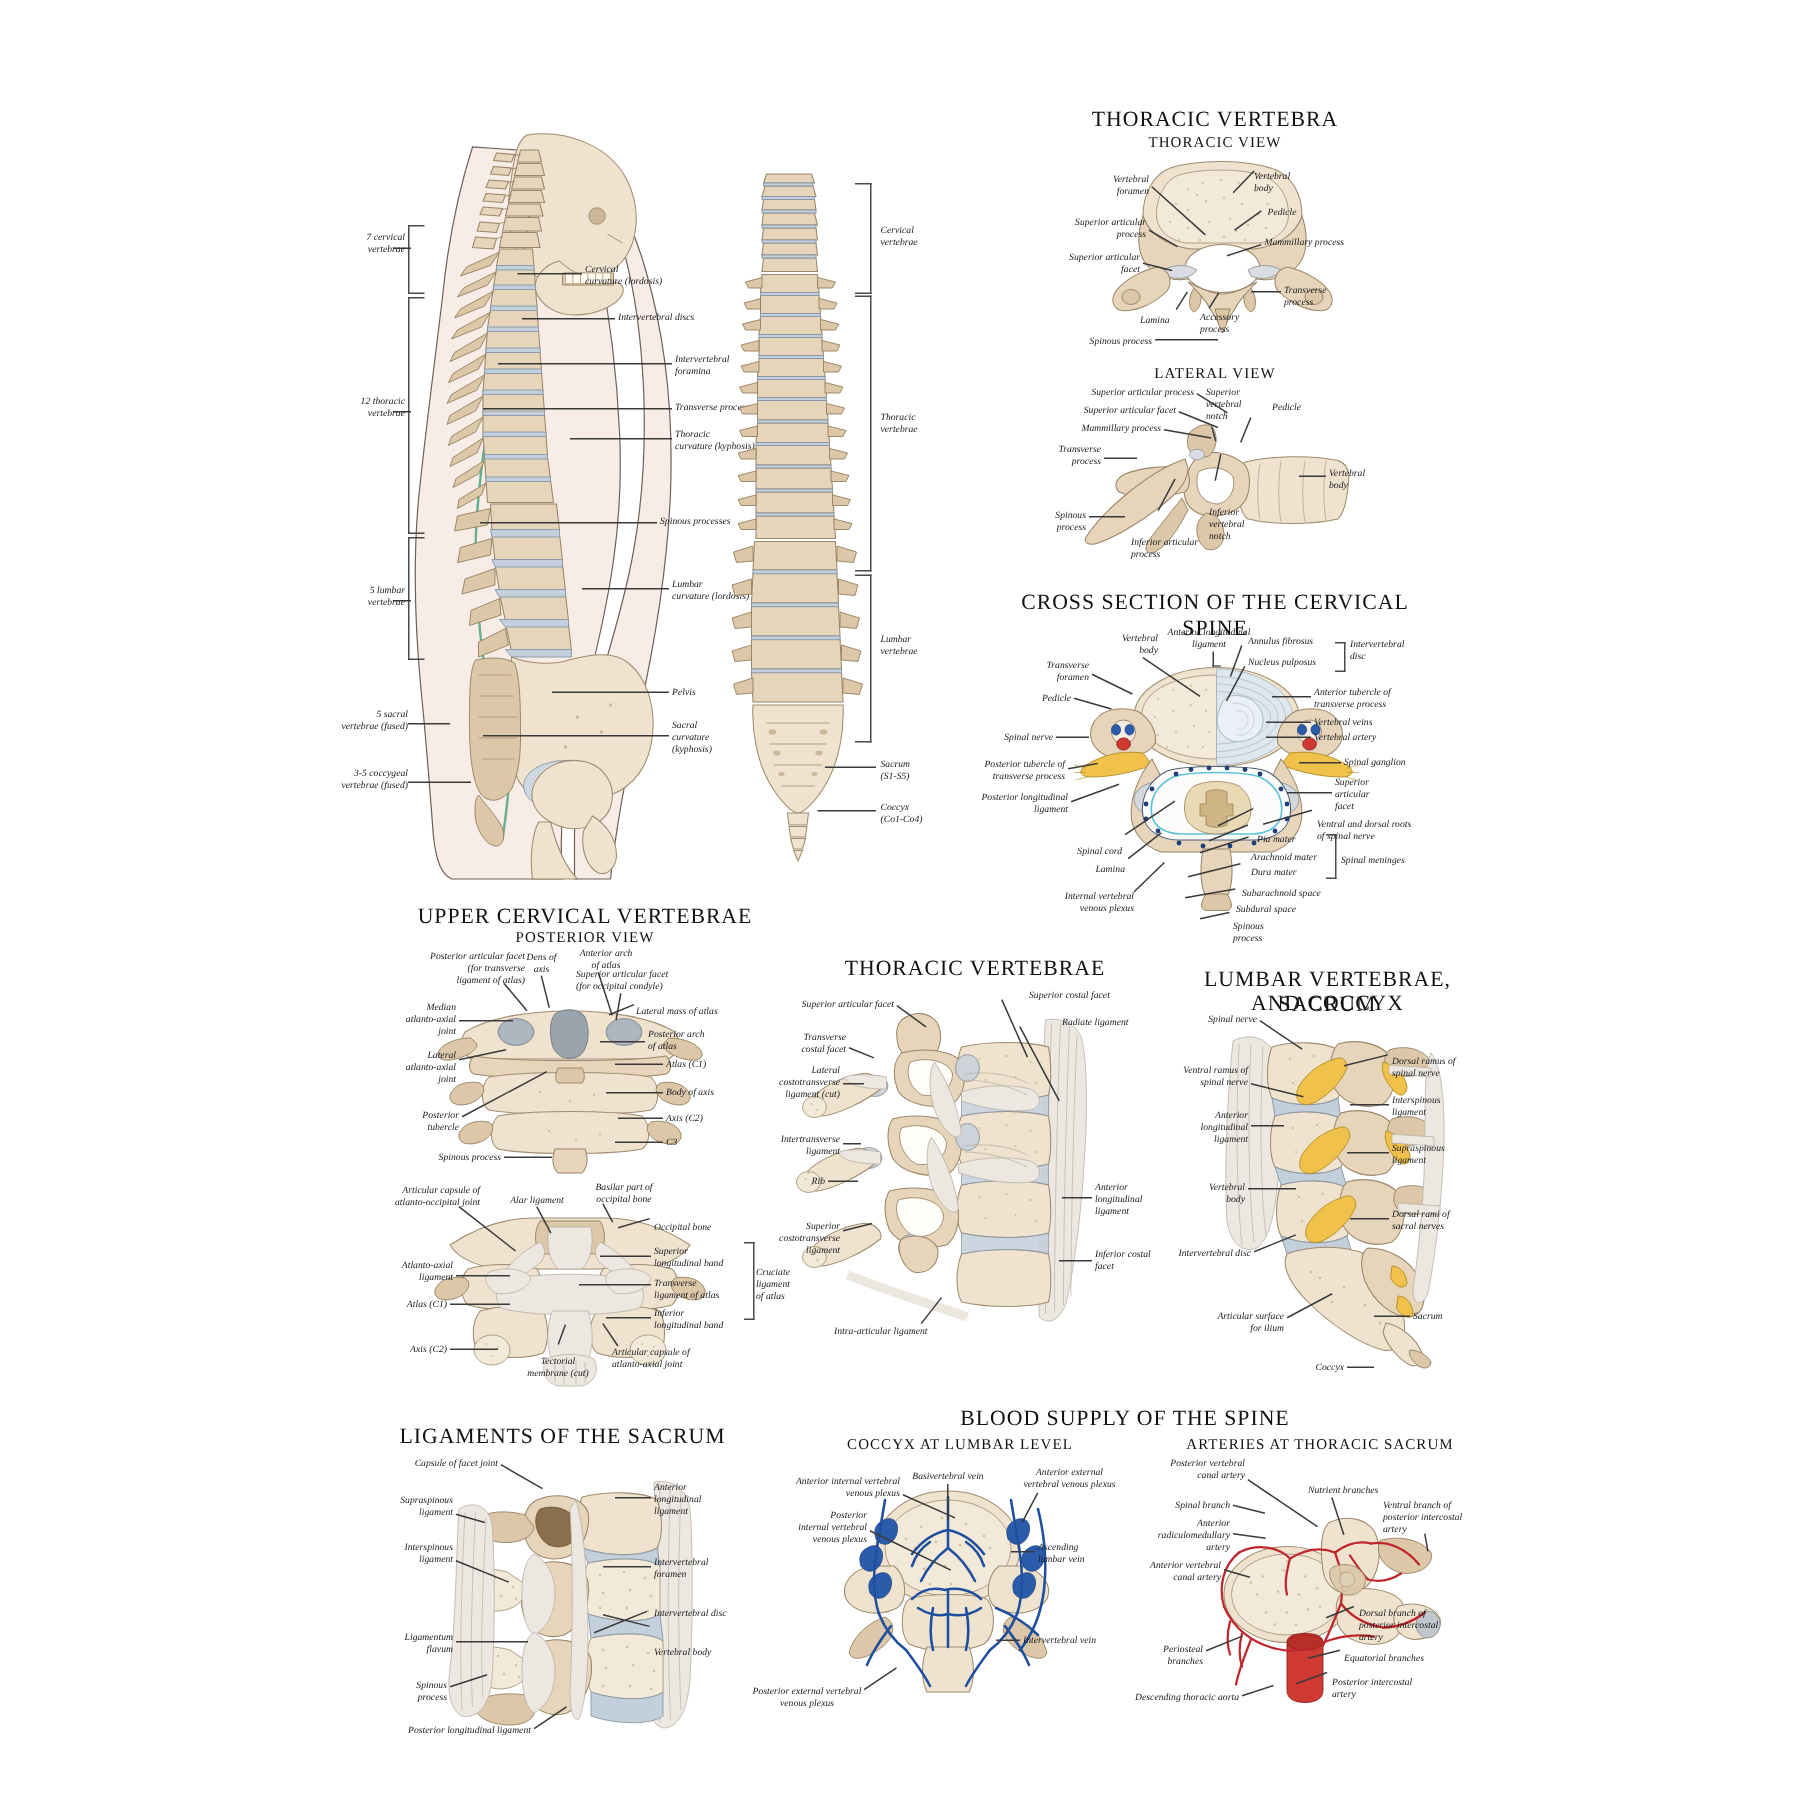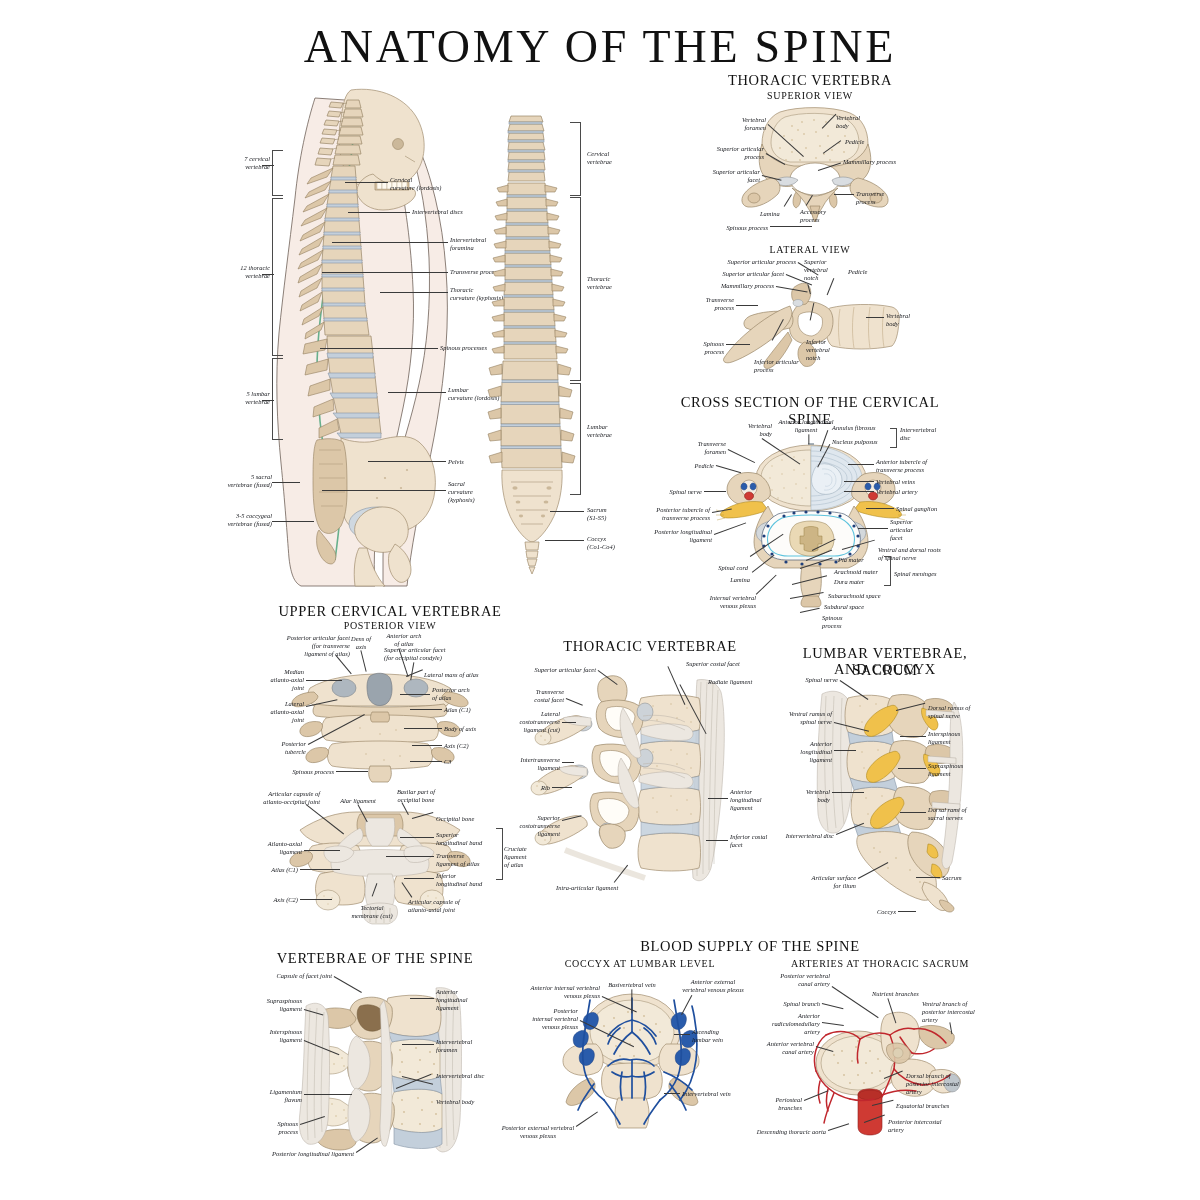--- a/index.html
+++ b/index.html
@@ -42,21 +42,20 @@
   .artf{fill:#cf3a33;stroke:#8e1f1c;stroke-width:.6;}
   .nerve{fill:#f0c14b;stroke:#b08c22;stroke-width:.6;}
   .lig{fill:#ece7e0;stroke:#b4ada2;stroke-width:.5;}
   .cord{fill:#ead9b5;stroke:#a08c62;stroke-width:.6;}
 </style>
 </head>
 <body>
 
 <div id="poster">
 
-  <div class="ttl main-title">ANATOMY OF THE SPINE</div>
 
   <div class="fig" style="left:255px;top:78px;width:230px;height:510px;">
     <svg width="230" height="510" viewBox="0 0 230 510">
 
       <path class="body-sil" d="M60 20 C52 45 44 80 40 120 C34 170 28 215 24 255 C20 300 22 345 26 385
         C30 425 32 455 34 480 C36 498 40 505 46 508 L120 508 C118 480 120 450 126 425
         C134 392 142 360 148 330 C156 292 160 250 158 210 C156 165 150 125 144 95
         C138 66 130 42 120 24 Z"></path>
       <path class="body-sil" d="M120 24 C134 34 148 52 156 74 C166 102 172 140 174 180
         C176 226 172 270 164 306 C156 342 146 372 138 400 C132 424 128 455 128 480 L128 508 L152 508
@@ -415,21 +414,21 @@
   <div class="lbl" style="left:587px;top:423px;width:50px;white-space:pre-line;">Lumbar
 vertebrae</div>
   <div class="lbl" style="left:587px;top:506px;width:54px;white-space:pre-line;">Sacrum
 (S1-S5)</div>
   <div class="ldr" style="left:550px;top:511px;width:34px;"></div>
   <div class="lbl" style="left:587px;top:535px;width:54px;white-space:pre-line;">Coccyx
 (Co1-Co4)</div>
   <div class="ldr" style="left:545px;top:540px;width:39px;"></div>
 
   <div class="ttl sec-title" style="left:700px;top:72px;width:220px;">THORACIC VERTEBRA</div>
-  <div class="ttl sub-title" style="left:700px;top:90px;width:220px;">SUPERIOR VIEW</div>
+  <div class="ttl sub-title" style="left:700px;top:90px;width:220px;">THORACIC VIEW</div>
 
   <div class="fig" style="left:740px;top:106px;width:150px;height:120px;">
     <svg width="150" height="120" viewBox="0 0 150 120">
 
       <path class="bone2" d="M40 6 C58 0 92 0 110 7 C122 12 128 24 128 38 C128 52 118 60 105 63
         L45 63 C32 60 22 52 22 38 C22 24 28 11 40 6 Z"></path>
       <path class="cancel" d="M45 11 C60 6 90 6 104 12 C114 17 119 26 119 37 C119 47 111 54 100 56
         L50 56 C39 54 31 47 31 37 C31 26 36 15 45 11 Z"></path>
       <g fill="#d9c7a6">
         <circle cx="52" cy="20" r=".9"></circle>
@@ -1231,21 +1230,21 @@
 ligament</div>
   <div class="ldr" style="left:898px;top:768px;width:28px;"></div>
 
   <div class="lbl" style="left:928px;top:806px;width:58px;white-space:pre-line;">Dorsal rami of
 sacral nerves</div>
   <div class="ldr" style="left:900px;top:812px;width:26px;"></div>
 
   <div class="lbl" style="left:942px;top:874px;width:40px;">Sacrum</div>
   <div class="ldr" style="left:916px;top:877px;width:24px;"></div>
 
-  <div class="ttl sec-title" style="left:240px;top:950px;width:270px;">VERTEBRAE OF THE SPINE</div>
+  <div class="ttl sec-title" style="left:240px;top:950px;width:270px;">LIGAMENTS OF THE SACRUM</div>
 
   <div class="fig" style="left:300px;top:980px;width:170px;height:180px;">
     <svg width="170" height="180" viewBox="0 0 170 180">
 
       <path class="lig" d="M136 8 C148 6 158 12 160 26 C162 48 162 100 160 140 C158 162 152 172 142 172
         C134 170 132 160 134 146 C138 110 138 56 136 8 Z"></path>
       <g stroke="#bdb6ab" stroke-width=".5" fill="none">
         <path d="M140 10 C138 60 138 120 140 168"></path>
           <path d="M147 10 C145 60 145 120 147 166"></path>
         <path d="M154 14 C152 62 152 118 154 160"></path>

